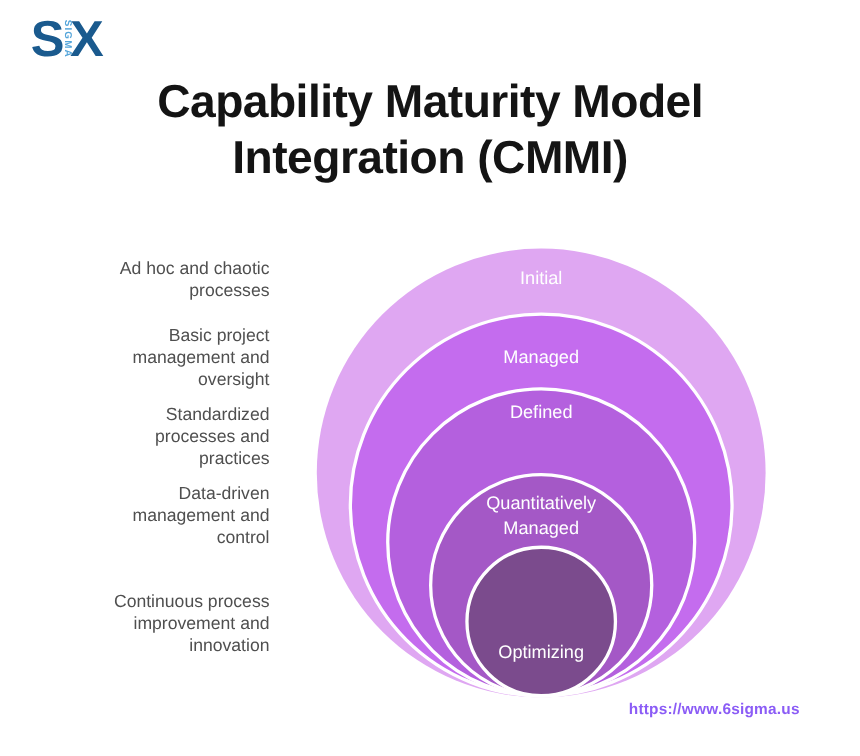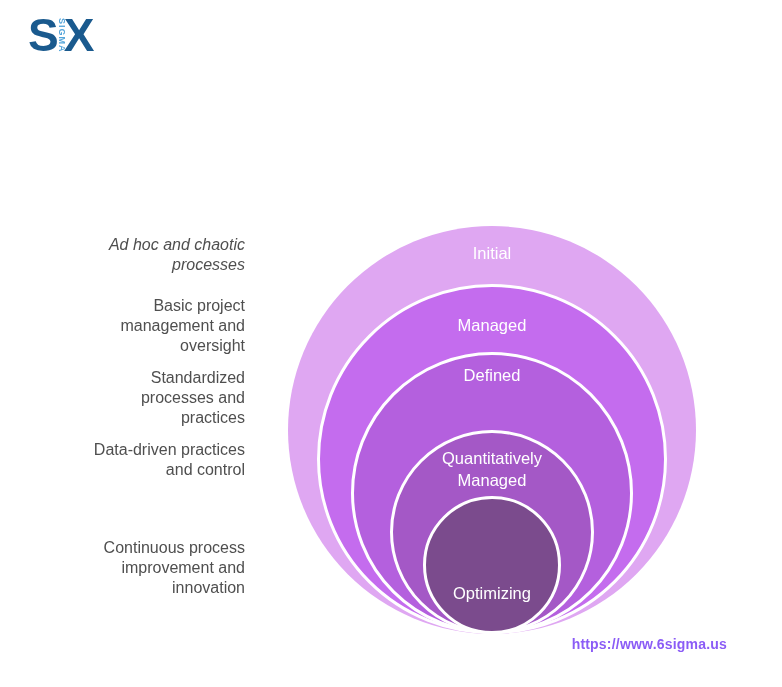--- a/index.html
+++ b/index.html
@@ -85,21 +85,21 @@
   
   .desc {
     position: absolute;
     right: 537px;
     width: 160px;
     text-align: right;
     color: #4f4f4f;
     font-size: 16px;
     line-height: 20px;
   }
-  .desc-0 { top: 235px; font-style: italic; }
+  .desc-0 { top: 235px; }
   .desc-1 { top: 296px; }
   .desc-2 { top: 368px; }
   .desc-3 { top: 440px; }
   .desc-4 { top: 538px; }
 
   
   .footer-url {
     position: absolute;
     top: 636px;
     right: 55px;
@@ -113,38 +113,42 @@
 <body>
 
 <div class="canvas">
 
   <div class="logo">
     <span class="logo-s">S</span>
     <span class="logo-sigma">SIGMA</span>
     <span class="logo-x">X</span>
   </div>
 
+  <h1 class="title">
+    <span class="title-line">Capability Maturity Model</span>
+    <span class="title-line">Integration (CMMI)</span>
+  </h1>
 
   <div>
     <div class="circle c-initial" style="background: rgb(223, 167, 242);"></div>
     <div class="circle c-managed" style="background: rgb(196, 108, 238);"></div>
     <div class="circle c-defined" style="background: rgb(180, 96, 222);"></div>
     <div class="circle c-qm" style="background: rgb(164, 88, 198);"></div>
     <div class="circle c-optimizing" style="background: rgb(123, 75, 141);"></div>
 
     <div class="lbl lbl-initial">Initial</div>
     <div class="lbl lbl-managed">Managed</div>
     <div class="lbl lbl-defined">Defined</div>
     <div class="lbl lbl-qm">Quantitatively Managed</div>
     <div class="lbl lbl-optimizing">Optimizing</div>
   </div>
 
   <div>
     <div class="desc desc-0">Ad hoc and chaotic processes</div>
     <div class="desc desc-1">Basic project management and oversight</div>
     <div class="desc desc-2">Standardized processes and practices</div>
-    <div class="desc desc-3">Data-driven practices and control</div>
+    <div class="desc desc-3">Data-driven management and control</div>
     <div class="desc desc-4">Continuous process improvement and innovation</div>
   </div>
 
   <div class="footer-url">https://www.6sigma.us</div>
 
 </div>
 
 </body></html>

